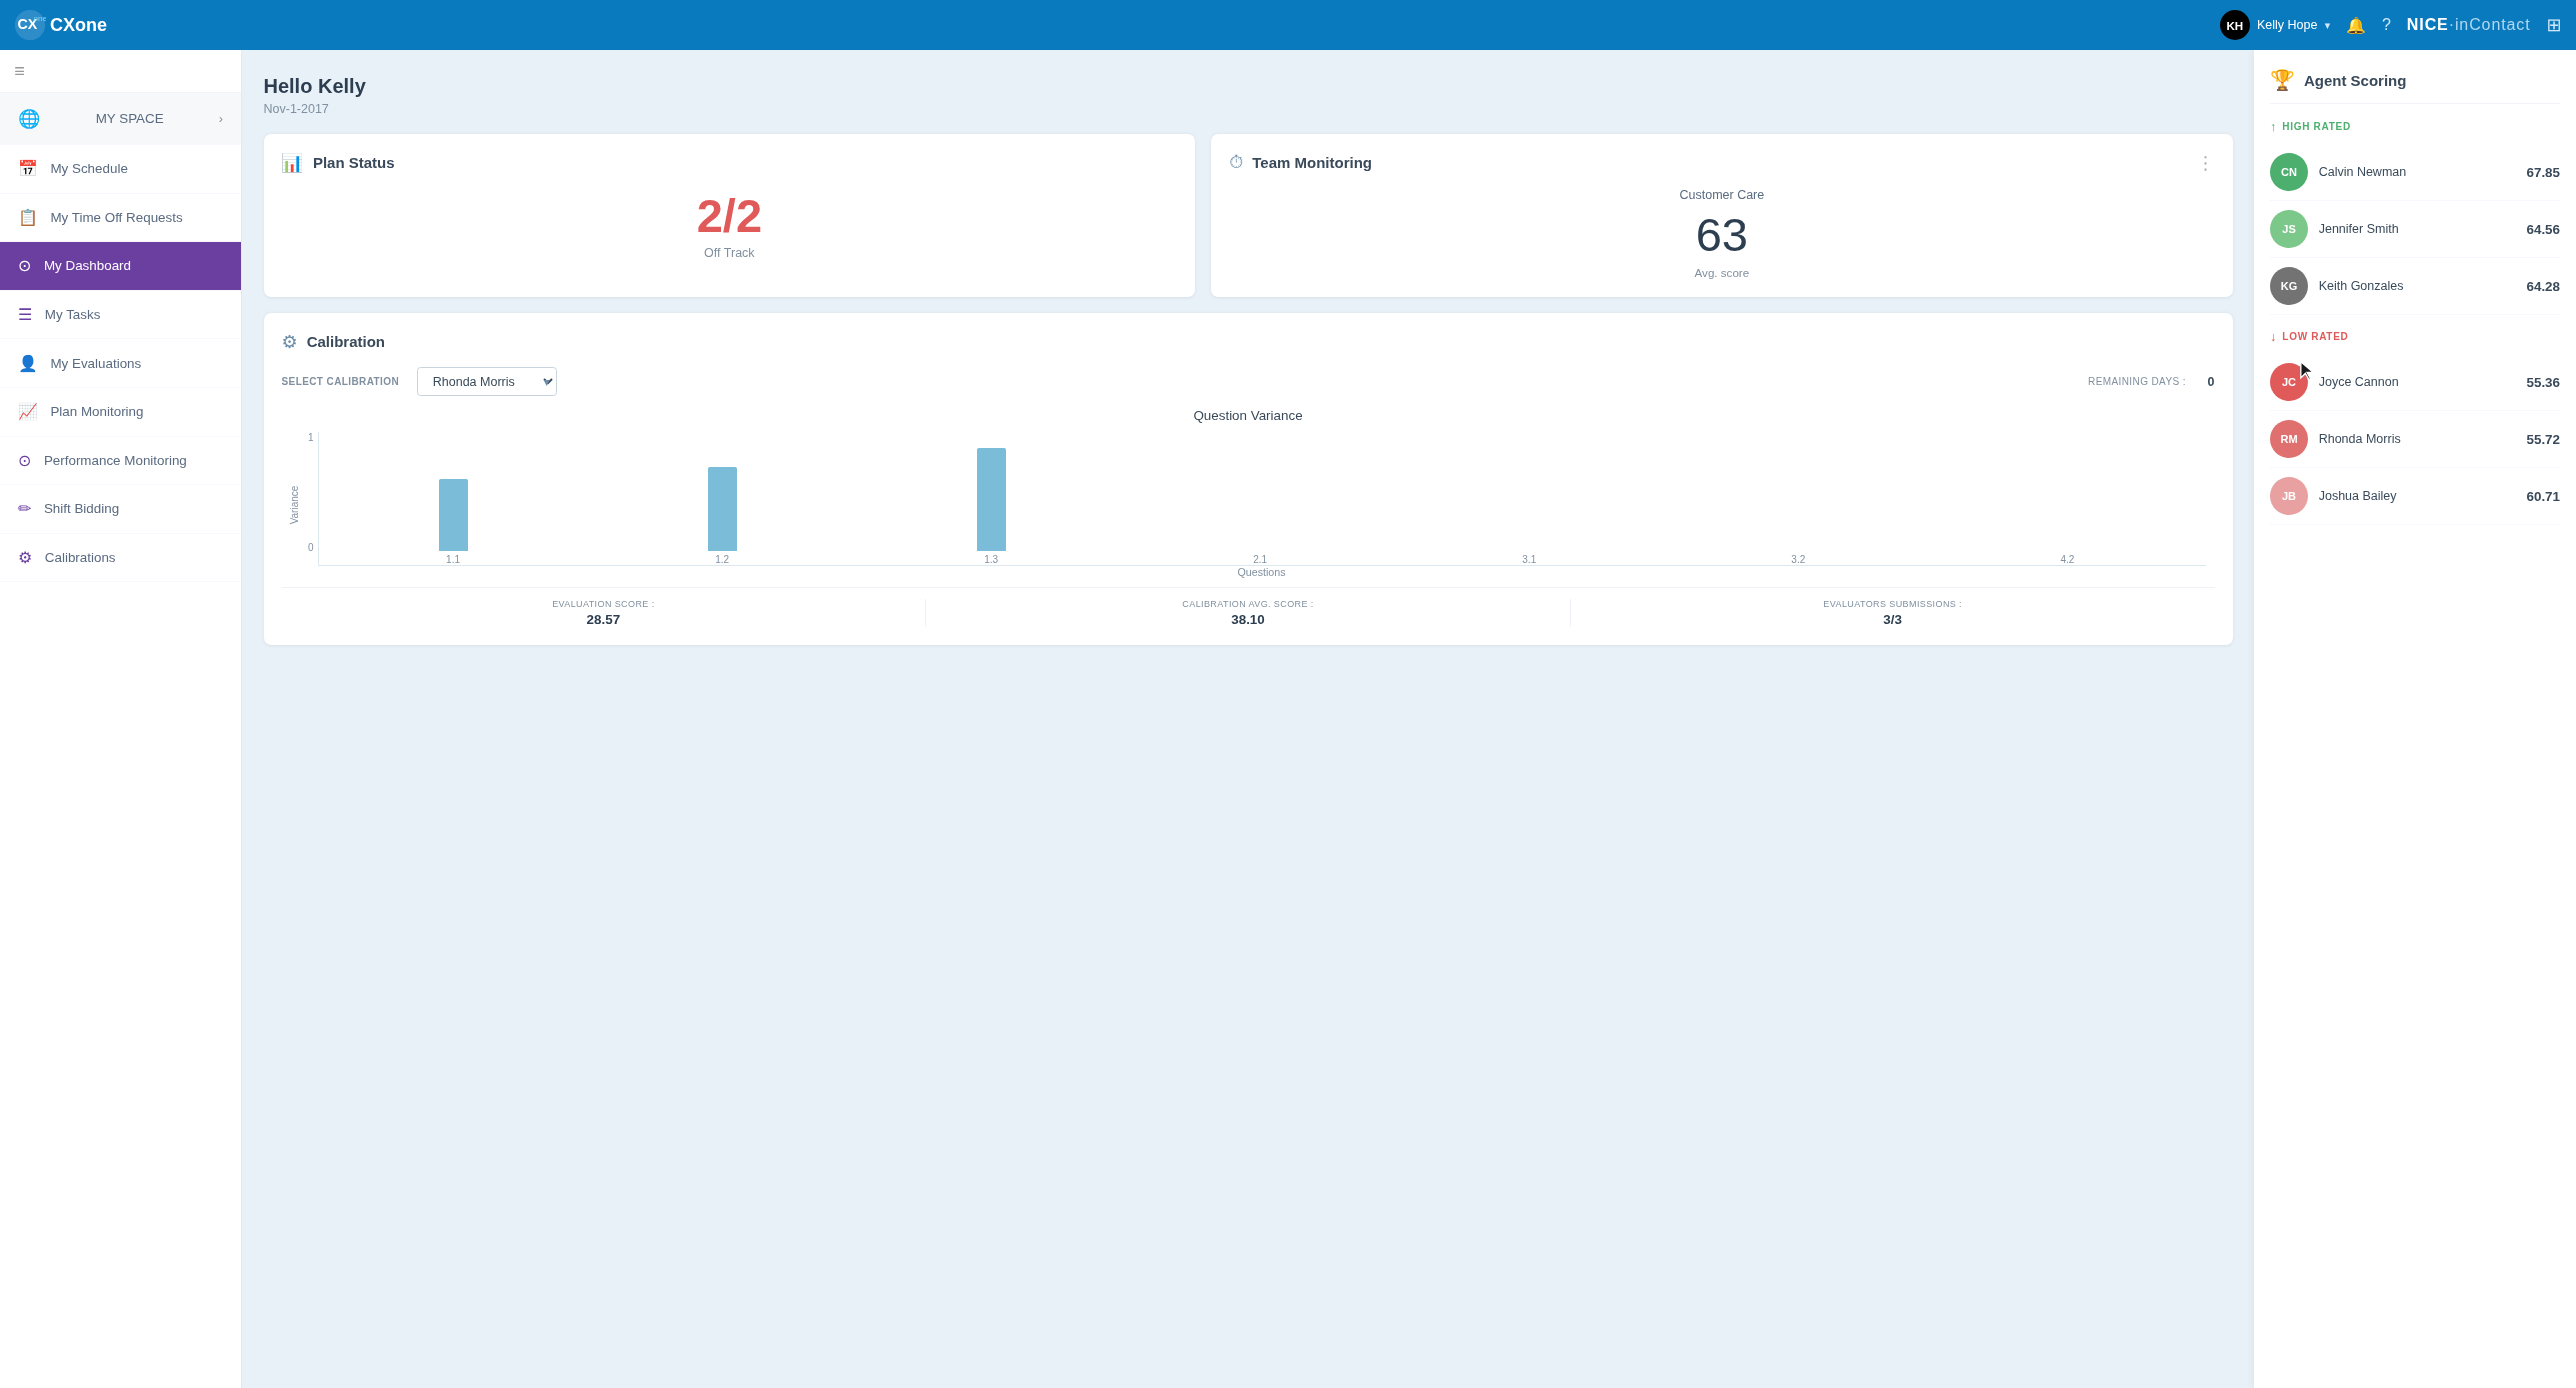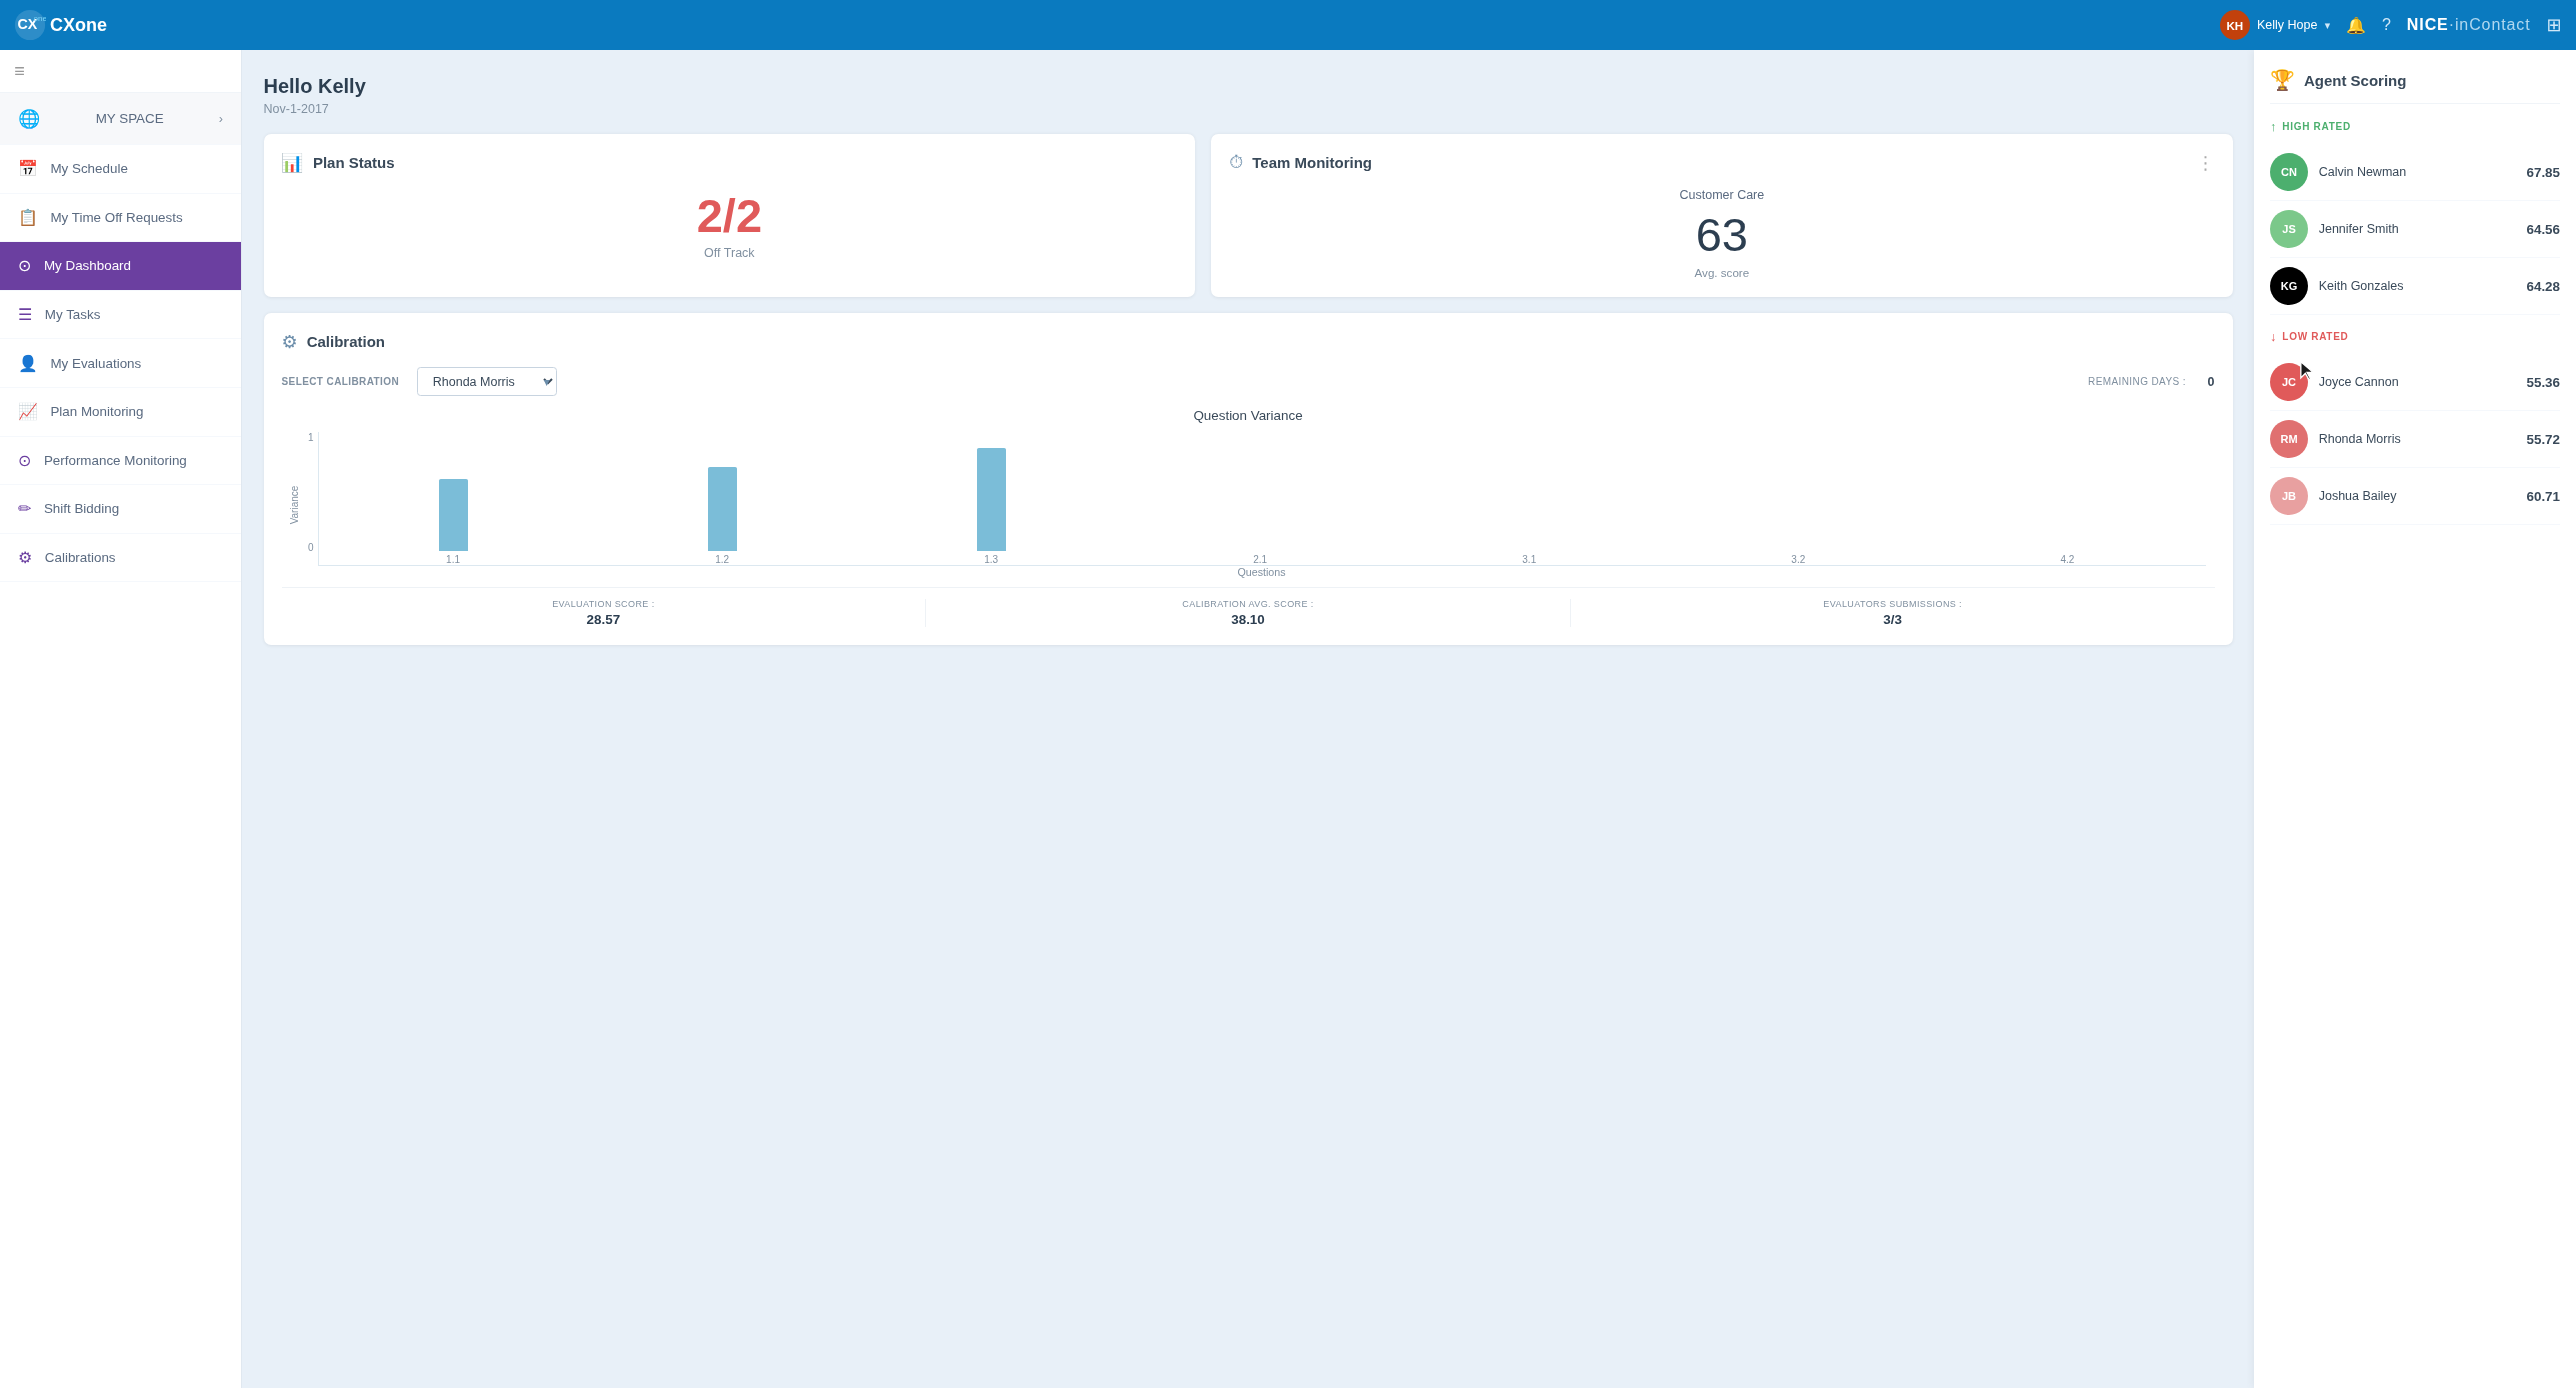--- a/index.html
+++ b/index.html
@@ -18,21 +18,21 @@
       z-index: 100;
     }
     .header-logo {
       display: flex; align-items: center; gap: 3.6px;
     }
     .header-right {
       display: flex; align-items: center; gap: 16px;
     }
     .user-avatar-header {
       width: 30px; height: 30px; border-radius: 50%;
-      background: #c2410c; color: #fff; display: flex; align-items: center; justify-content: center;
+      background: #000000; color: #fff; display: flex; align-items: center; justify-content: center;
       font-size: 11.6px; font-weight: 600;
     }
     .header-username { color: #fff; font-size: 12.5px; font-weight: 500; }
     .header-icon { color: #d0e8f8; font-size: 16px; cursor: pointer; }
     .grid-icon { color: #d0e8f8; font-size: 18px; cursor: pointer; }
 
     
     .layout {
       display: flex;
       margin-top: 50px;
@@ -178,21 +178,21 @@
       width: 38px; height: 38px; border-radius: 50%;
       display: flex; align-items: center; justify-content: center;
       font-size: 11px; font-weight: 700; color: #fff; flex-shrink: 0;
     }
     .agent-name { flex: 1; font-size: 12.5px; color: #3a4a5a; font-weight: 500; }
     .agent-score { font-size: 13.4px; font-weight: 600; color: #3a4a5a; }
 
     
     .av-green { background: #4caf6e; }
     .av-green-light { background: #7bc88a; }
-    .av-green-pale { background: #000000; }
+    .av-green-pale { background: #737373; }
     .av-red { background: #e05a5a; }
     .av-red-medium { background: #e07070; }
     .av-red-pale { background: #e8a0a0; }
 
     
     .cursor-overlay { position: relative; }
 
     select { outline: none; border: 0.9px solid #c8d4e0; border-radius: 3.6px; padding: 5.4px 25px 5.4px 10.7px; font-size: 12.5px; color: #3a4a5a; background: #fff; }
   </style>
 </head>

